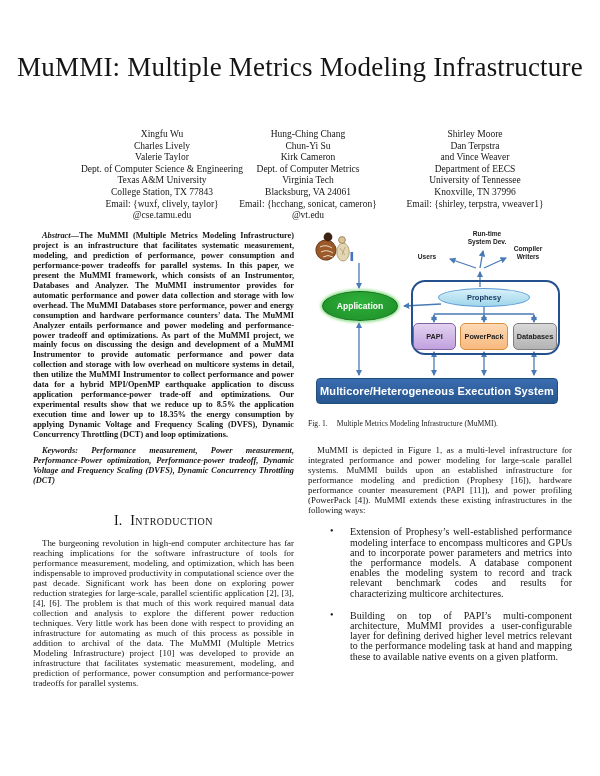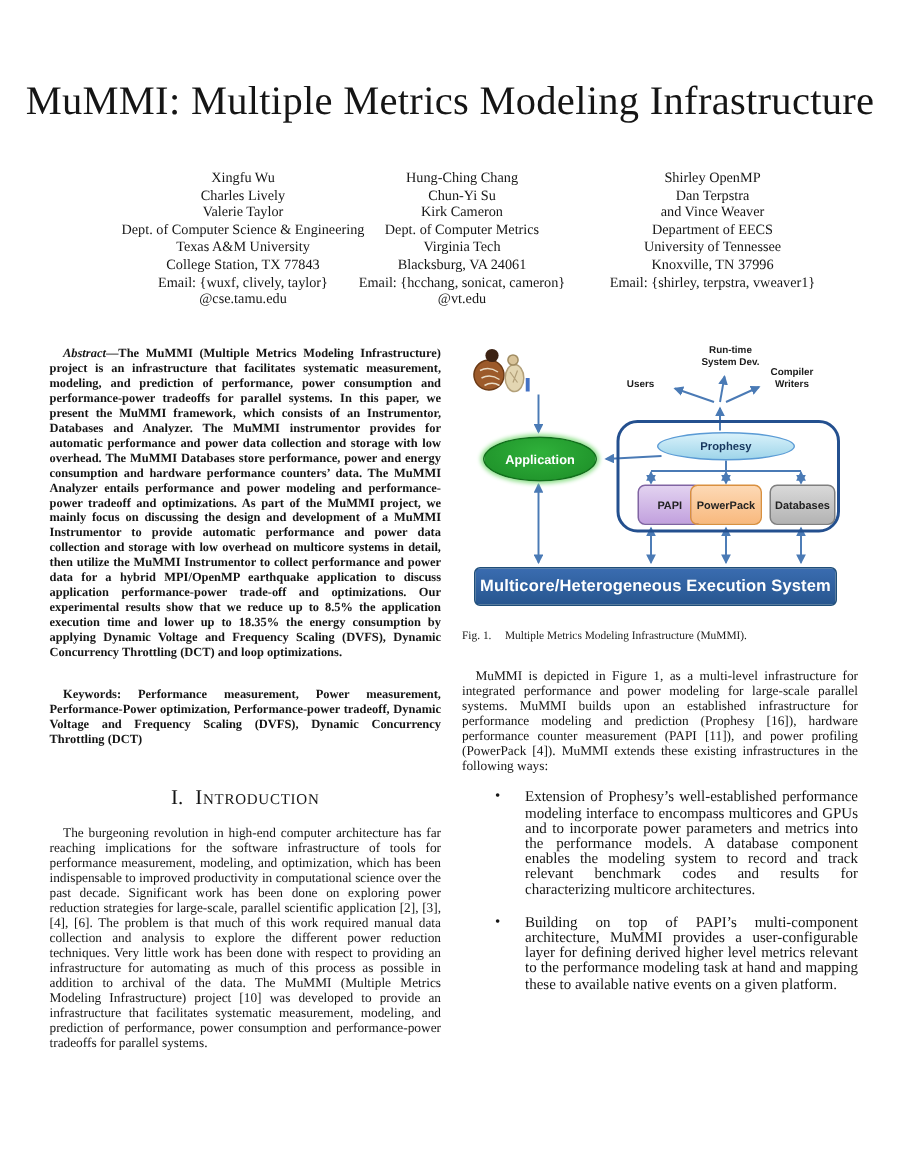--- a/index.html
+++ b/index.html
@@ -4,32 +4,32 @@
 <style>
   * { margin:0; padding:0; box-sizing:border-box; }
   html,body { background:#ffffff; }
   body { width:600px; height:776px; overflow:hidden;
          font-family:"Liberation Serif","DejaVu Serif",serif; color:#151515; }
   .page { position:relative; width:600px; height:776px; background:#fff; }
 
   .title { position:absolute; top:52px; left:0; width:600px; text-align:center;
            font-size:27px; font-weight:normal; letter-spacing:.2px; }
 
-  .authors { position:absolute; top:114px; left:0; width:496px; height:110px; }
+  .authors { position:absolute; top:129px; left:0; width:496px; height:110px; }
   .author-col { position:absolute; text-align:center; font-size:9.5px; line-height:11.6px; }
   .author-col.c1 { left:52px;  width:220px; }
   .author-col.c2 { left:203px; width:210px; }
   .author-col.c3 { left:370px; width:210px; }
 
   .col-left  { position:absolute; left:33px;  top:231px; width:261px; }
   .col-right { position:absolute; left:308px; top:230px; width:264px; }
 
   .abstract, .keywords { font-weight:bold; font-size:8.3px; line-height:9.95px;
                          text-align:justify; text-indent:9px; }
-  .keywords { margin-top:18px; }
+  .keywords { margin-top:6px;font-style:italic; }
   .ab-label { font-style:italic; }
 
   .section-heading { margin-top:27px; text-align:center; font-size:14px; font-weight:normal; }
   .section-heading .sc { font-variant:small-caps; letter-spacing:.5px; margin-left:8px; }
 
   .body-par { font-size:8.9px; line-height:10.05px; text-align:justify; }
   .indent { text-indent:9px; }
   .intro-par { margin-top:9px; }
 
   
@@ -41,21 +41,21 @@
   .fig-node { position:absolute; display:flex; align-items:center; justify-content:center;
               z-index:3; font-weight:bold; }
   .fig-app { left:14px; top:61px; width:76px; height:30px; border-radius:50%;
              background:radial-gradient(ellipse at 50% 35%, #2fb13a, #1c8c27);
              border:1.5px solid #11701b; box-shadow:0 0 3px 1.5px #8ee08a;
              color:#fff; font-size:8.5px; }
   .fig-prophesy { left:130px; top:58px; width:92px; height:19px; border-radius:50%;
                   background:linear-gradient(#d8f1fa,#9fd5ea); border:1px solid #5b9bd5;
                   color:#17365d; font-size:7.5px; }
   .fig-box { top:93px; height:27px; border-radius:5px; font-size:7.3px; color:#222; text-align:center; }
-  .fig-papi      { left:105px; width:43px; background:linear-gradient(#e2d2f0,#c2a1de); border:1.5px solid #8064a2;margin-left:12px; }
+  .fig-papi      { left:105px; width:43px; background:linear-gradient(#e2d2f0,#c2a1de); border:1.5px solid #8064a2; }
   .fig-powerpack { left:152px; width:48px; background:linear-gradient(#fdd9b5,#f8b97e); border:1.5px solid #d9903f; }
   .fig-databases { left:205px; width:44px; background:linear-gradient(#d9d9d9,#b3b3b3); border:1.5px solid #7f7f7f; }
   .fig-bar { position:absolute; left:8px; top:148px; width:242px; height:26px; z-index:3;
              background:linear-gradient(#3a6cb0,#27568f); border:1px solid #1f4e79; border-radius:4px;
              color:#fff; font-size:11px; font-weight:600; display:flex; align-items:center;
              justify-content:center; letter-spacing:.1px; }
   .fig-lbl { position:absolute; z-index:3; font-size:6.6px; font-weight:bold; color:#1a1a1a;
              text-align:center; line-height:8px; }
   .lbl-runtime  { left:148px; top:0;  width:62px; }
   .lbl-users    { left:100px; top:23px; width:38px; }
@@ -92,21 +92,21 @@
       <div>Hung-Ching Chang</div>
       <div>Chun-Yi Su</div>
       <div>Kirk Cameron</div>
       <div>Dept. of Computer Metrics</div>
       <div>Virginia Tech</div>
       <div>Blacksburg, VA 24061</div>
       <div>Email: {hcchang, sonicat, cameron}</div>
       <div>@vt.edu</div>
     </div>
     <div class="author-col c3">
-      <div>Shirley OpenMP</div>
+      <div>Shirley Moore</div>
       <div>Dan Terpstra</div>
       <div>and Vince Weaver</div>
       <div>Department of EECS</div>
       <div>University of Tennessee</div>
       <div>Knoxville, TN 37996</div>
       <div>Email: {shirley, terpstra, vweaver1}</div>
     </div>
   </div>
 
   <div class="col-left">

